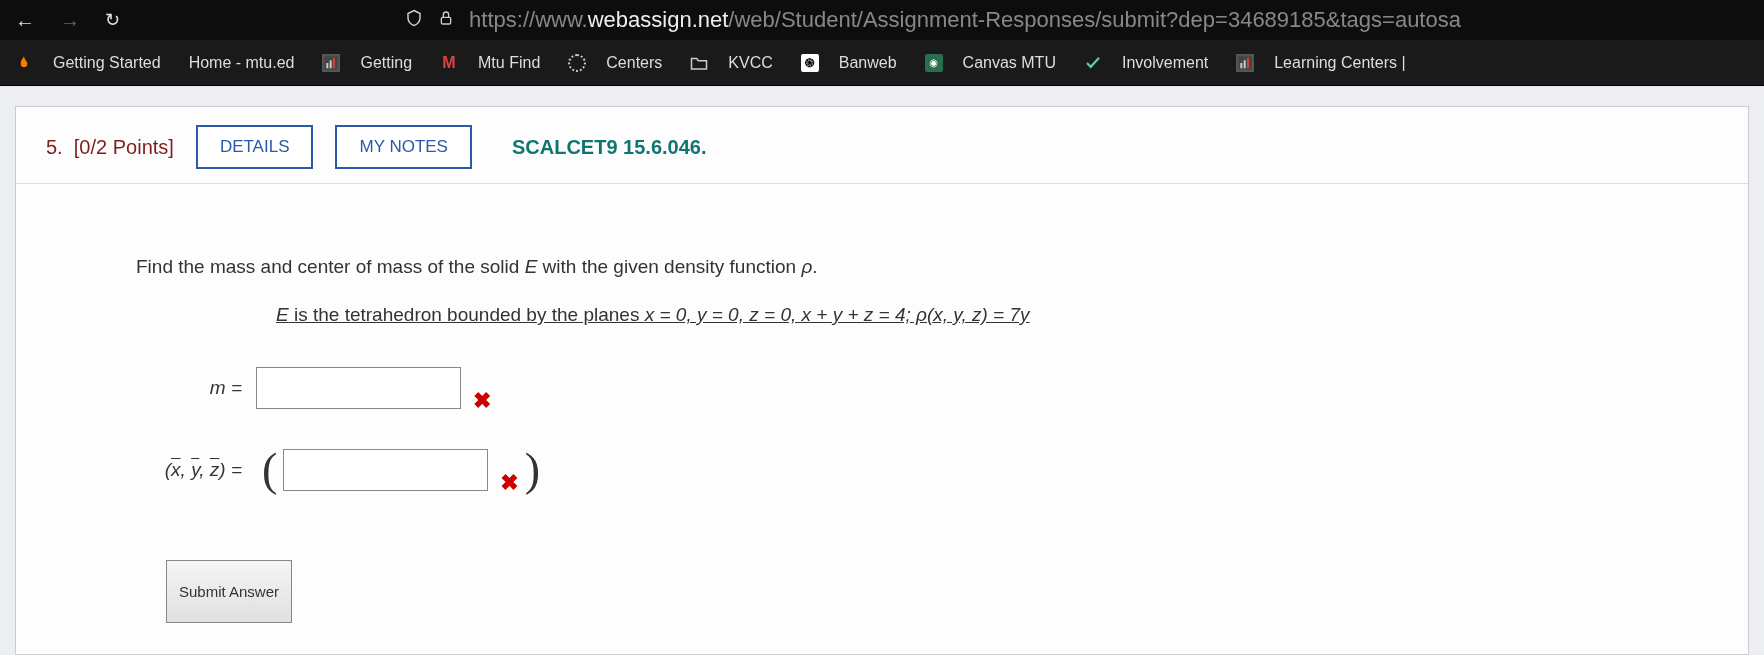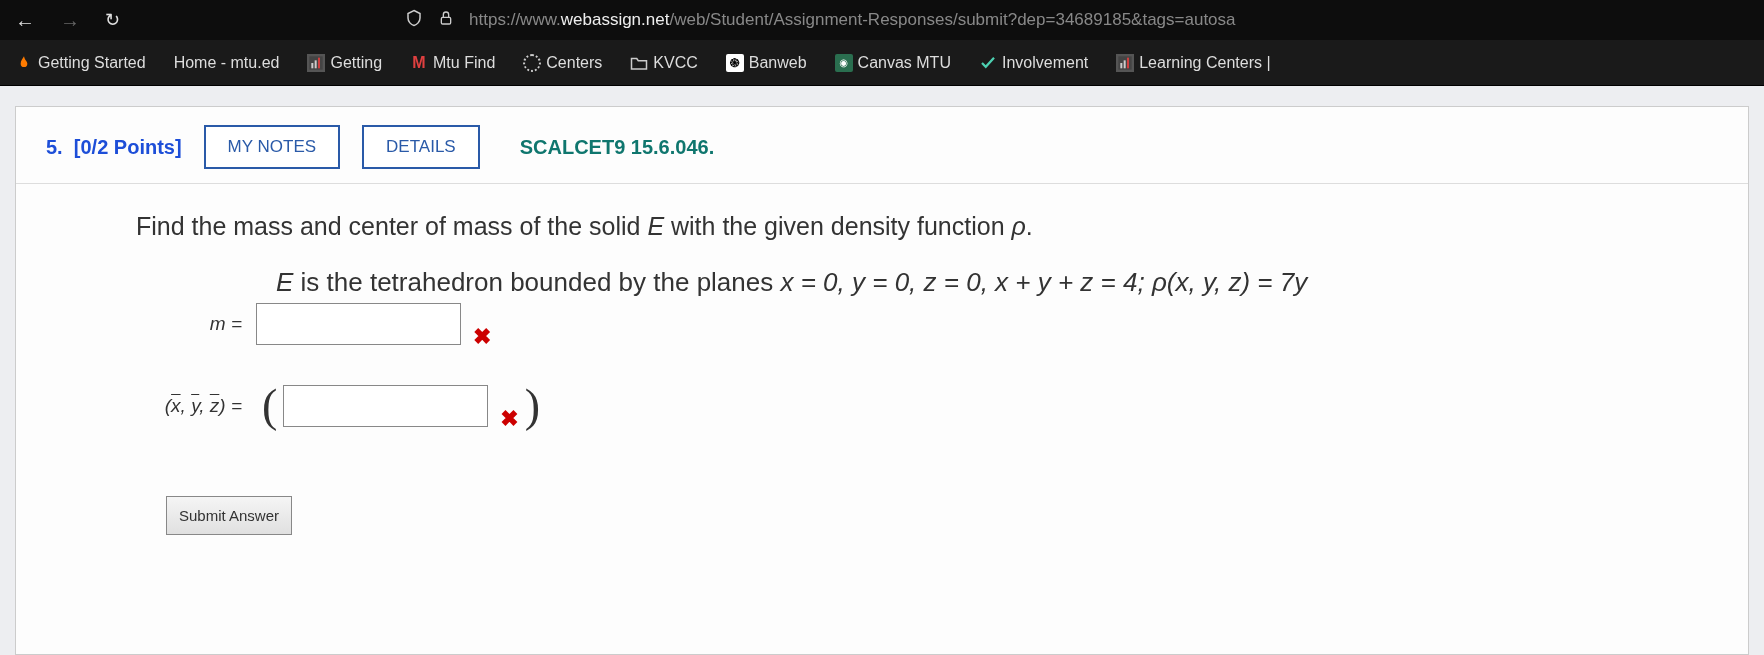--- a/index.html
+++ b/index.html
@@ -28,41 +28,41 @@
     font-size: 18px;
     cursor: pointer;
   }
   .url-area {
     flex: 1;
     display: flex;
     align-items: center;
     gap: 15px;
     margin-left: 260px;
     color: #888;
-    font-size: 17px;
+    font-size: 22px;
   }
   .shield-icon, .lock-icon {
     color: #ccc;
     font-size: 18px;
   }
   .url-text { color: #888; }
   .url-text .domain { color: #eee; }
   .bookmarks-bar {
     height: 46px;
     background: #1a1a1a;
     display: flex;
     align-items: center;
     padding: 0 15px;
     gap: 28px;
     border-bottom: 1px solid #000;
   }
   .bookmark-item {
     display: flex;
     align-items: center;
-    gap: 5px;
+    gap: 20px;
     color: #ddd;
     font-size: 16px;
     cursor: pointer;
     white-space: nowrap;
     text-align: right;
   }
   .bm-icon {
     width: 18px;
     height: 18px;
     display: inline-flex;
@@ -94,22 +94,22 @@
   }
   .q-header {
     display: flex;
     align-items: center;
     padding: 18px 30px 14px 30px;
     gap: 22px;
     border-bottom: 1px solid #ddd;
   }
   .q-number {
     font-size: 20px;
-    font-weight: bold;
-    color: #1d4ed8;
+    font-weight: normal;
+    color: #7f1d1d;
   }
   .btn-outline {
     border: 2px solid #2a5aa8;
     color: #2a5aa8;
     background: #fff;
     font-size: 17px;
     padding: 10px 22px;
     cursor: pointer;
     font-weight: 500;
   }
@@ -117,26 +117,29 @@
     font-size: 20px;
     font-weight: bold;
     color: #0f766e;
     margin-left: 18px;
   }
   .q-body {
     padding: 28px 90px 0 120px;
     color: #333;
   }
   .q-prompt {
-    font-size: 25px;
+    font-size: 19px;
     margin-bottom: 26px;
+    margin-top: 44px;
   }
   .q-desc {
-    font-size: 26px;
+    font-size: 19px;
     margin-left: 140px;
+    margin-bottom: 36px;
+    text-decoration: underline;
   }
   .answer-row {
     display: flex;
     align-items: center;
     margin-bottom: 30px;
     font-size: 19px;
   }
   .answer-label {
     width: 120px;
     text-align: right;
@@ -170,21 +173,21 @@
     display: flex;
     flex-direction: column;
     justify-content: flex-end;
     height: 52px;
   }
   .submit-btn {
     border: 1px solid #888;
     background: linear-gradient(#f5f5f5,#e0e0e0);
     color: #333;
     font-size: 15px;
-    padding: 10px 12px;
+    padding: 22px 12px;
     cursor: pointer;
     margin-left: 30px;
     margin-top: 34px;
   }
   .italic { font-style: italic; }
 </style>
 </head>
 <body>
 
 <div class="browser-top">
@@ -279,22 +282,22 @@
   </div>
 </div>
 
 <div class="page-content">
   <div class="question-box">
     <div class="q-header">
       <span class="q-number">
         <span>5.</span>
         &nbsp;<span>[0/2 Points]</span>
       </span>
+      <button class="btn-outline">DETAILS</button>
       <button class="btn-outline">MY NOTES</button>
-      <button class="btn-outline">DETAILS</button>
       <span class="q-ref">SCALCET9 15.6.046.</span>
     </div>
 
     <div class="q-body">
       <p class="q-prompt">
         <span>Find the mass and center of mass of the solid </span><span class="italic">E</span><span> with the given density function </span><span class="italic">ρ</span><span>.</span>
       </p>
       <p class="q-desc">
         <span class="italic">E</span><span> is the tetrahedron bounded by the planes </span><span class="italic">x = 0, y = 0, z = 0, x + y + z = 4; ρ(x, y, z) = 7y</span>
       </p>

